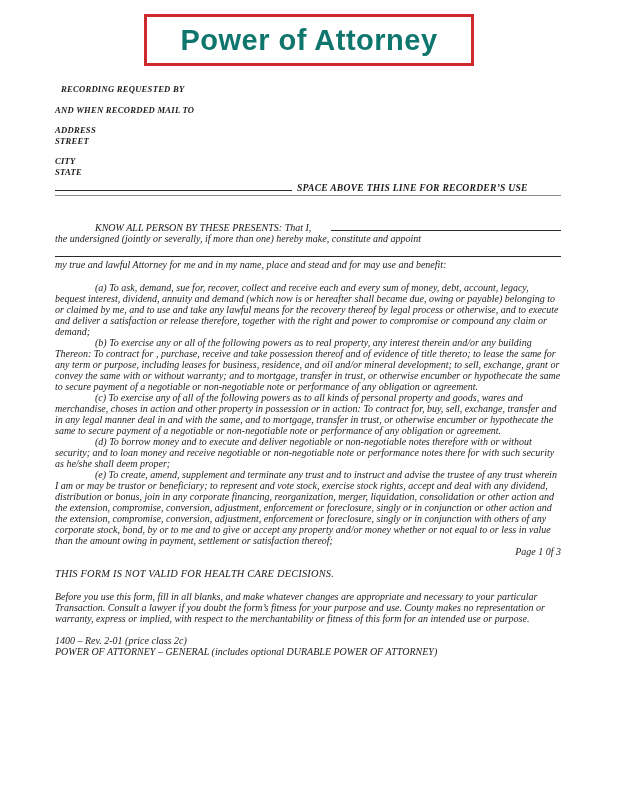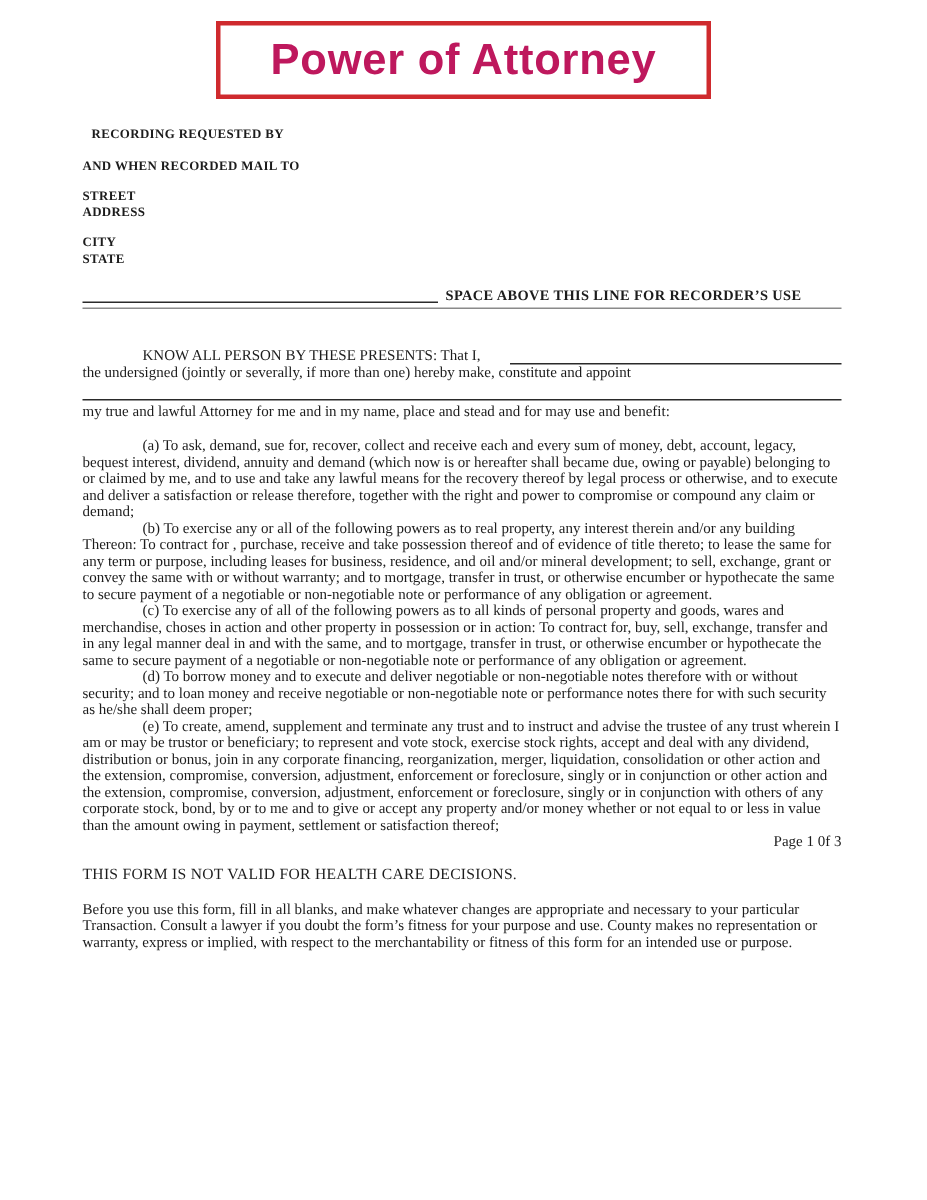--- a/index.html
+++ b/index.html
@@ -19,37 +19,37 @@
     margin: 14px auto 0 auto;
     border: 3px solid #cf2a2e;
     display: flex;
     align-items: center;
     justify-content: center;
   }
   .title-box span {
     font-family: "Liberation Sans", sans-serif;
     font-weight: bold;
     font-size: 29px;
-    color: #be185d;
+    color: #0f766e;
     letter-spacing: 0.5px;
   }
-  .content { padding: 0 57px 0 55px; }
+  .content { padding: 0 57px 0 55px; font-style: italic; }
   .hdr {
     font-weight: bold;
     font-size: 8.6px;
     letter-spacing: 0.25px;
     line-height: 11px;
   }
   .hdr-recording { margin-top: 18px; padding-left: 6px; }
   .hdr-mailto { margin-top: 10px; }
   .hdr-group { margin-top: 9px; }
   .recorder-row {
-    margin-top: 14px;
+    margin-top: 4px;
     display: flex;
-    align-items: center;
+    align-items: flex-start;
   }
   .blank-line-short {
     display: inline-block;
     width: 237px;
     border-bottom: 1.4px solid #2a2a2a;
     height: 9px;
   }
   .space-above { font-size: 9.6px; padding-left: 5px; white-space: nowrap; }
   .full-rule {
     margin-top: 2px;
@@ -59,21 +59,20 @@
   .doc-heading {
     margin-top: 16px;
     line-height: 16px;
   }
   .doc-heading .main { font-weight: bold; font-size: 13.5px; letter-spacing: 0.3px; }
   .doc-heading .sub { font-weight: bold; font-size: 11px; }
   .body-text { font-size: 10px; line-height: 11px; }
   .know-row {
     margin-top: 26px;
     display: flex;
-    align-items: flex-end;
     padding-left: 40px;
     gap: 17px;
   }
   .know-row .txt { white-space: nowrap; }
   .fill-line {
     flex: 1 1 auto;
     border-bottom: 1px solid #2a2a2a;
     height: 9px;
     margin-left: 3px;
   }
@@ -99,22 +98,22 @@
     <span>Power of Attorney</span>
   </div>
 
   <div class="content">
 
     <div class="hdr hdr-recording">RECORDING REQUESTED BY</div>
 
     <div class="hdr hdr-mailto">AND WHEN RECORDED MAIL TO</div>
 
     <div class="hdr-group">
+      <div class="hdr">ADDRESS</div>
       <div class="hdr">STREET</div>
-      <div class="hdr">ADDRESS</div>
     </div>
 
     <div class="hdr-group">
       <div class="hdr">CITY</div>
       <div class="hdr">STATE</div>
     </div>
 
     <div class="recorder-row">
       <span class="blank-line-short"></span>
       <span class="hdr space-above">SPACE ABOVE THIS LINE FOR RECORDER’S USE</span>
@@ -143,16 +142,20 @@
         <p class="clause">(d) To borrow money and to execute and deliver negotiable or non-negotiable notes therefore with or without security; and to loan money and receive negotiable or non-negotiable note or performance notes there for with such security as he/she shall deem proper;</p>
         <p class="clause">(e) To create, amend, supplement and terminate any trust and to instruct and advise the trustee of any trust wherein I am or may be trustor or beneficiary; to represent and vote stock, exercise stock rights, accept and deal with any dividend, distribution or bonus, join in any corporate financing, reorganization, merger, liquidation, consolidation or other action and the extension, compromise, conversion, adjustment, enforcement or foreclosure, singly or in conjunction or other action and the extension, compromise, conversion, adjustment, enforcement or foreclosure, singly or in conjunction with others of any corporate stock, bond, by or to me and to give or accept any property and/or money whether or not equal to or less in value than the amount owing in payment, settlement or satisfaction thereof;</p>
       </div>
 
       <div class="page-number">Page 1 0f 3</div>
 
       <div class="not-valid">THIS FORM IS NOT VALID FOR HEALTH CARE DECISIONS.</div>
 
       <div class="disclaimer">Before you use this form, fill in all blanks, and make whatever changes are appropriate and necessary to your particular Transaction. Consult a lawyer if you doubt the form’s fitness for your purpose and use. County makes no representation or warranty, express or implied, with respect to the merchantability or fitness of this form for an intended use or purpose.</div>
 
+      <div class="footer-block">
+        <div>1400 – Rev. 2-01 (price class 2c)</div>
+        <div>POWER OF ATTORNEY – GENERAL (includes optional DURABLE POWER OF ATTORNEY)</div>
+      </div>
 
     </div>
   </div>
 </div>
 
 </body></html>

